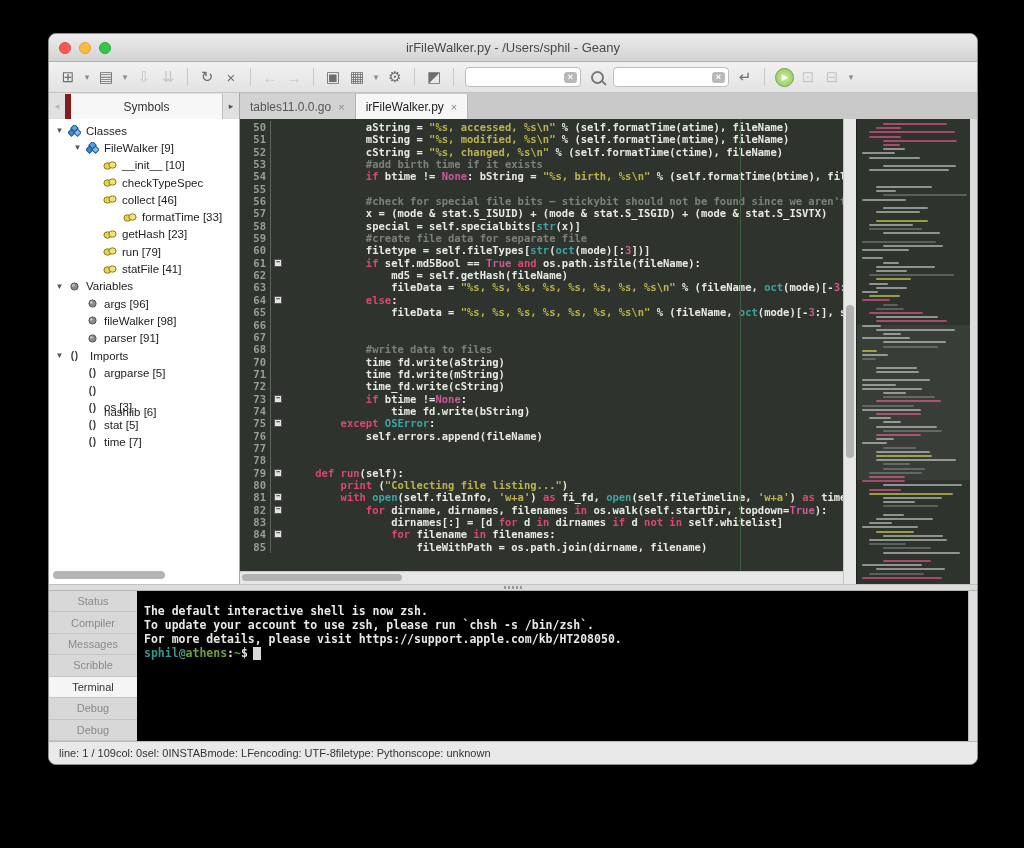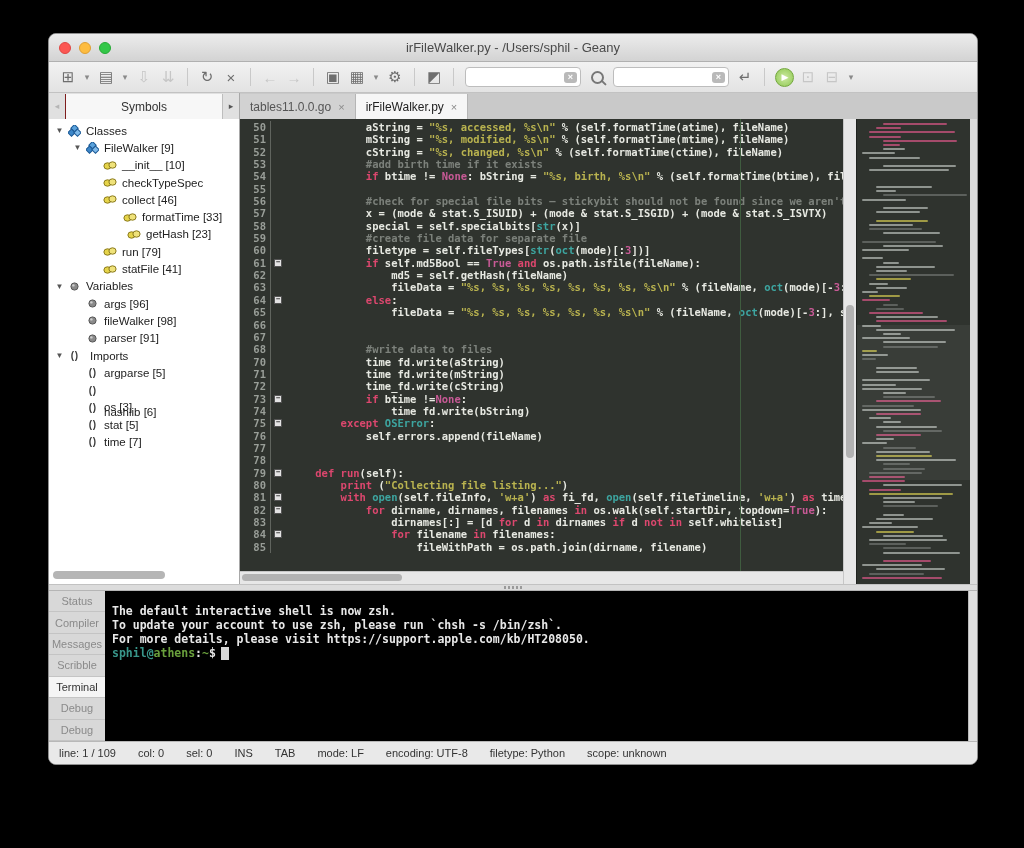--- a/index.html
+++ b/index.html
@@ -33,21 +33,21 @@
     color:#fff;font-size:9px;padding-left:2px;box-sizing:border-box;}
   .lens{width:9px;height:9px;border:2px solid #777;border-radius:50%;position:relative;}
   .lens::after{content:"";position:absolute;width:6px;height:2px;background:#777;
     right:-5px;bottom:-2px;transform:rotate(45deg);border-radius:1px;}
   
   .tabrow{height:26px;display:flex;flex:none;background:#c9c9c9;}
   .side-head{width:190px;background:#e0e0e0;border-right:1px solid #a8a8a8;display:flex;
     align-items:stretch;flex:none;}
   .side-nav{width:16px;display:flex;align-items:center;justify-content:center;font-size:9px;color:#555;}
   .side-nav.dim{color:#b5b5b5;}
-  .side-tab{flex:1;background:#f7f7f7;border-left:1px solid #7f1d1d;border-right:1px solid #bdbdbd;
+  .side-tab{flex:1;background:#f7f7f7;border-left:6px solid #7f1d1d;border-right:1px solid #bdbdbd;
     display:flex;align-items:center;justify-content:center;font-size:12px;color:#333;margin-top:1px;}
   .tabs{display:flex;flex:1;}
   .ftab{display:flex;align-items:center;gap:7px;padding:0 10px;font-size:12px;color:#555;
     background:#d2d2d2;border-right:1px solid #b5b5b5;margin-top:1px;}
   .ftab .x{color:#8a8a8a;font-size:11px;}
   .ftab.active{background:#f6f6f6;color:#222;}
   
   .main{flex:1;display:flex;min-height:0;}
   .sidebar{width:190px;background:#fff;border-right:1px solid #a8a8a8;position:relative;
     overflow:hidden;flex:none;padding-top:3px;}
@@ -77,33 +77,33 @@
   .minimap{width:113px;background:var(--edbg);position:relative;flex:none;border-left:1px solid #1f221f;}
   .mrow{position:absolute;height:2px;border-radius:1px;}
   .mview{position:absolute;left:0;right:0;background:rgba(255,255,255,.05);}
   .map-edge{width:7px;background:#dcdcdc;flex:none;}
   
   .splitter{height:5px;background:#dcdcdc;border-top:1px solid #c2c2c2;border-bottom:1px solid #b5b5b5;
     display:flex;align-items:center;justify-content:center;flex:none;}
   .grip{width:18px;height:3px;background:repeating-linear-gradient(90deg,#9a9a9a 0 2px,transparent 2px 4px);}
   
   .bottom{height:150px;display:flex;flex:none;background:#d8d8d8;}
-  .btabs{width:56px;flex:none;display:flex;flex-direction:column;}
+  .btabs{width:88px;flex:none;display:flex;flex-direction:column;}
   .btab{flex:1;display:flex;align-items:center;justify-content:center;font-size:11px;color:#8a8a8a;
     border-bottom:1px solid #c4c4c4;background:#d8d8d8;}
   .btab.active{background:#f5f5f5;color:#333;}
   .terminal{flex:1;background:#000;padding:13px 0 0 7px;overflow:hidden;
     font-family:"DejaVu Sans Mono","Liberation Mono",monospace;font-size:11.5px;font-weight:bold;
     line-height:14px;white-space:pre;}
   .tm-w{color:#e8e8e8;} .tm-t{color:var(--tteal);} .tm-g{color:var(--tgreen);}
   .cursor{display:inline-block;width:8px;height:13px;background:#d8d8d8;vertical-align:text-bottom;margin-left:5px;}
   .term-edge{width:8px;background:#e0e0e0;flex:none;border-left:1px solid #bbb;}
   
   .statusbar{height:22px;background:#e9e9e9;border-top:1px solid #b8b8b8;display:flex;align-items:center;
-    gap:22px;padding:0 10px;font-size:11px;color:#333;flex:none;}
+    padding:0 10px;font-size:11px;color:#333;flex:none;}
 </style>
 </head>
 <body>
 
 <div class="window">
 
   <div class="titlebar">
     <div class="lights">
       <span class="light red"></span>
       <span class="light yellow"></span>
@@ -232,21 +232,21 @@
           <div class="trow" style="padding-left: 60px;">
             <span class="texp">&nbsp;</span>
             <span class="ticon">
               <svg width="14" height="9">
                 <ellipse cx="4.5" cy="5" rx="3.6" ry="3.2" fill="#e6d44a" stroke="#8a7a1e"></ellipse>
                 <ellipse cx="9.5" cy="4" rx="3.6" ry="3.2" fill="#efe27a" stroke="#8a7a1e"></ellipse>
               </svg>
             </span>
             <span style="margin-left: 4px;">formatTime [33]</span>
           </div>
-          <div class="trow" style="padding-left: 64px;">
+          <div class="trow" style="padding-left: 40px;">
             <span class="texp">&nbsp;</span>
             <span class="ticon">
               <svg width="14" height="9">
                 <ellipse cx="4.5" cy="5" rx="3.6" ry="3.2" fill="#e6d44a" stroke="#8a7a1e"></ellipse>
                 <ellipse cx="9.5" cy="4" rx="3.6" ry="3.2" fill="#efe27a" stroke="#8a7a1e"></ellipse>
               </svg>
             </span>
             <span style="margin-left: 4px;">getHash [23]</span>
           </div>
           <div class="trow" style="padding-left: 40px;">

